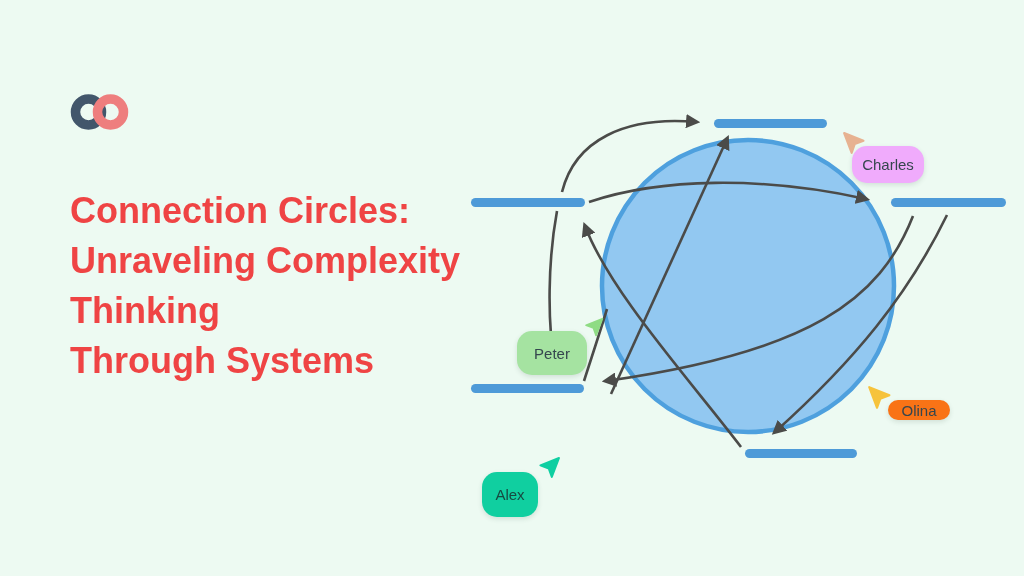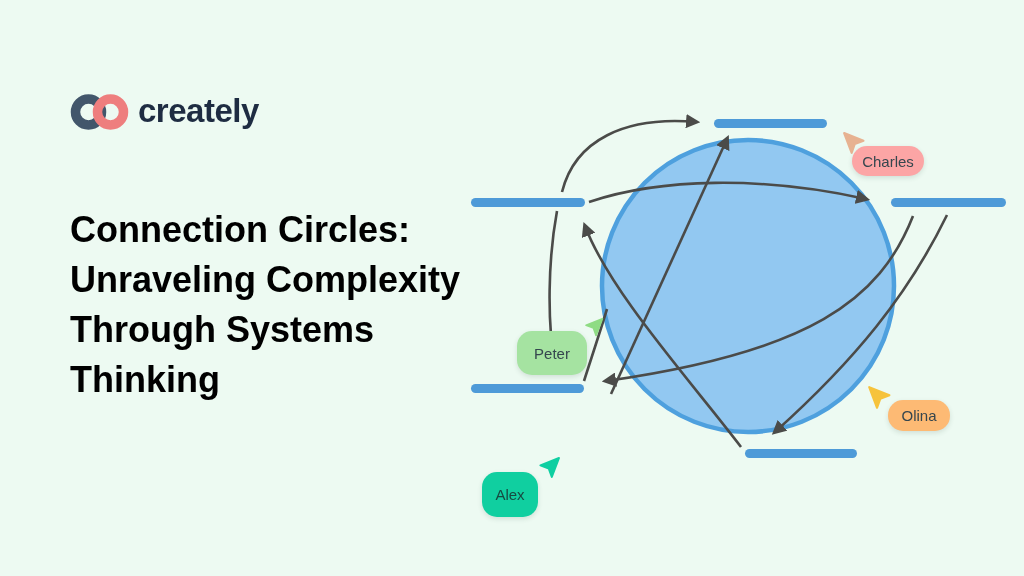--- a/index.html
+++ b/index.html
@@ -5,66 +5,65 @@
   html,body{margin:0;padding:0;}
   .page{
     position:relative;width:1024px;height:576px;overflow:hidden;
     background:#edfaf2;
     font-family:"Liberation Sans", sans-serif;
   }
   
   .logo{position:absolute;left:70px;top:92px;display:flex;align-items:center;gap:8px;}
   .logo-word{font-size:33px;font-weight:bold;color:#1e2c42;letter-spacing:-0.5px;line-height:1;padding-bottom:3px;}
   
-  .headline{position:absolute;left:70px;top:205px;width:460px;
-    font-size:36px;font-weight:bold;color:#000000;line-height:50px;}
+  .headline{position:absolute;left:70px;top:186px;width:460px;
+    font-size:36px;font-weight:bold;color:#ef4444;line-height:50px;}
   
   .diagram-svg{position:absolute;left:0;top:0;}
   
   .collab{position:absolute;}
   .pill{display:flex;align-items:center;justify-content:center;
     border-radius:15px;font-size:15px;color:#35464e;
     box-shadow:0 2px 5px rgba(40,70,60,.14);}
   .cursor{position:absolute;}
   .collab-charles{left:841px;top:131px;}
-  .collab-charles .pill{position:absolute;left:11px;top:15px;width:72px;height:30px;background:#fca5a5;}
+  .collab-charles .pill{position:absolute;left:11px;top:15px;width:72px;height:37px;background:#f0abfc;}
   .collab-charles .cursor svg path{fill:#e7b291;stroke:#e7b291;}
   .collab-peter{left:517px;top:317px;}
   .collab-peter .pill{position:absolute;left:0px;top:14px;width:70px;height:44px;background:#a5e3a1;}
   .collab-peter .cursor{left:67px;top:0px;}
   .collab-peter .cursor svg path{fill:#8fdc84;stroke:#8fdc84;}
   .collab-olina{left:866px;top:385px;}
-  .collab-olina .pill{position:absolute;left:22px;top:15px;width:62px;height:31px;background:#fdba74;}
+  .collab-olina .pill{position:absolute;left:22px;top:15px;width:62px;height:20px;background:#f97316;}
   .collab-olina .cursor svg path{fill:#f6c33c;stroke:#f6c33c;}
   .collab-alex{left:482px;top:456px;}
   .collab-alex .pill{position:absolute;left:0px;top:16px;width:56px;height:45px;background:#10cfa0;color:#174a41;}
   .collab-alex .cursor{left:56px;top:0px;}
   .collab-alex .cursor svg path{fill:#0fcfa2;stroke:#0fcfa2;}
   .cursor{width:26px;height:26px;}
   .cursor svg{display:block;}
   .cursor svg path{stroke-width:2;stroke-linejoin:round;}
 </style>
 </head>
 <body>
 
 <div class="page">
 
   <div class="logo">
     <svg width="60" height="40" viewBox="0 0 60 40">
       <circle cx="18.5" cy="20" r="13" fill="none" stroke="#42566b" stroke-width="9.5"></circle>
       <circle cx="40.5" cy="20" r="13" fill="none" stroke="#ee7e7e" stroke-width="9.5"></circle>
     </svg>
-    <span class="logo-word">creately</span>
   </div>
 
   <h1 class="headline" style="margin:0;">
     <div>Connection Circles:</div>
     <div>Unraveling Complexity</div>
+    <div>Thinking</div>
     <div>Through Systems</div>
-    <div>Thinking</div>
   </h1>
 
   <svg class="diagram-svg" width="1024" height="576" viewBox="0 0 1024 576">
     <defs>
       <marker id="ah" viewBox="0 0 10 10" refX="7" refY="5" markerWidth="5.5" markerHeight="5.5" orient="auto-start-reverse">
         <path d="M0 0 L10 5 L0 10 z" fill="#4b4b49"></path>
       </marker>
     </defs>
 
     <circle cx="748" cy="286" r="146" fill="#92c8f1" stroke="#4ea0de" stroke-width="4.5"></circle>

